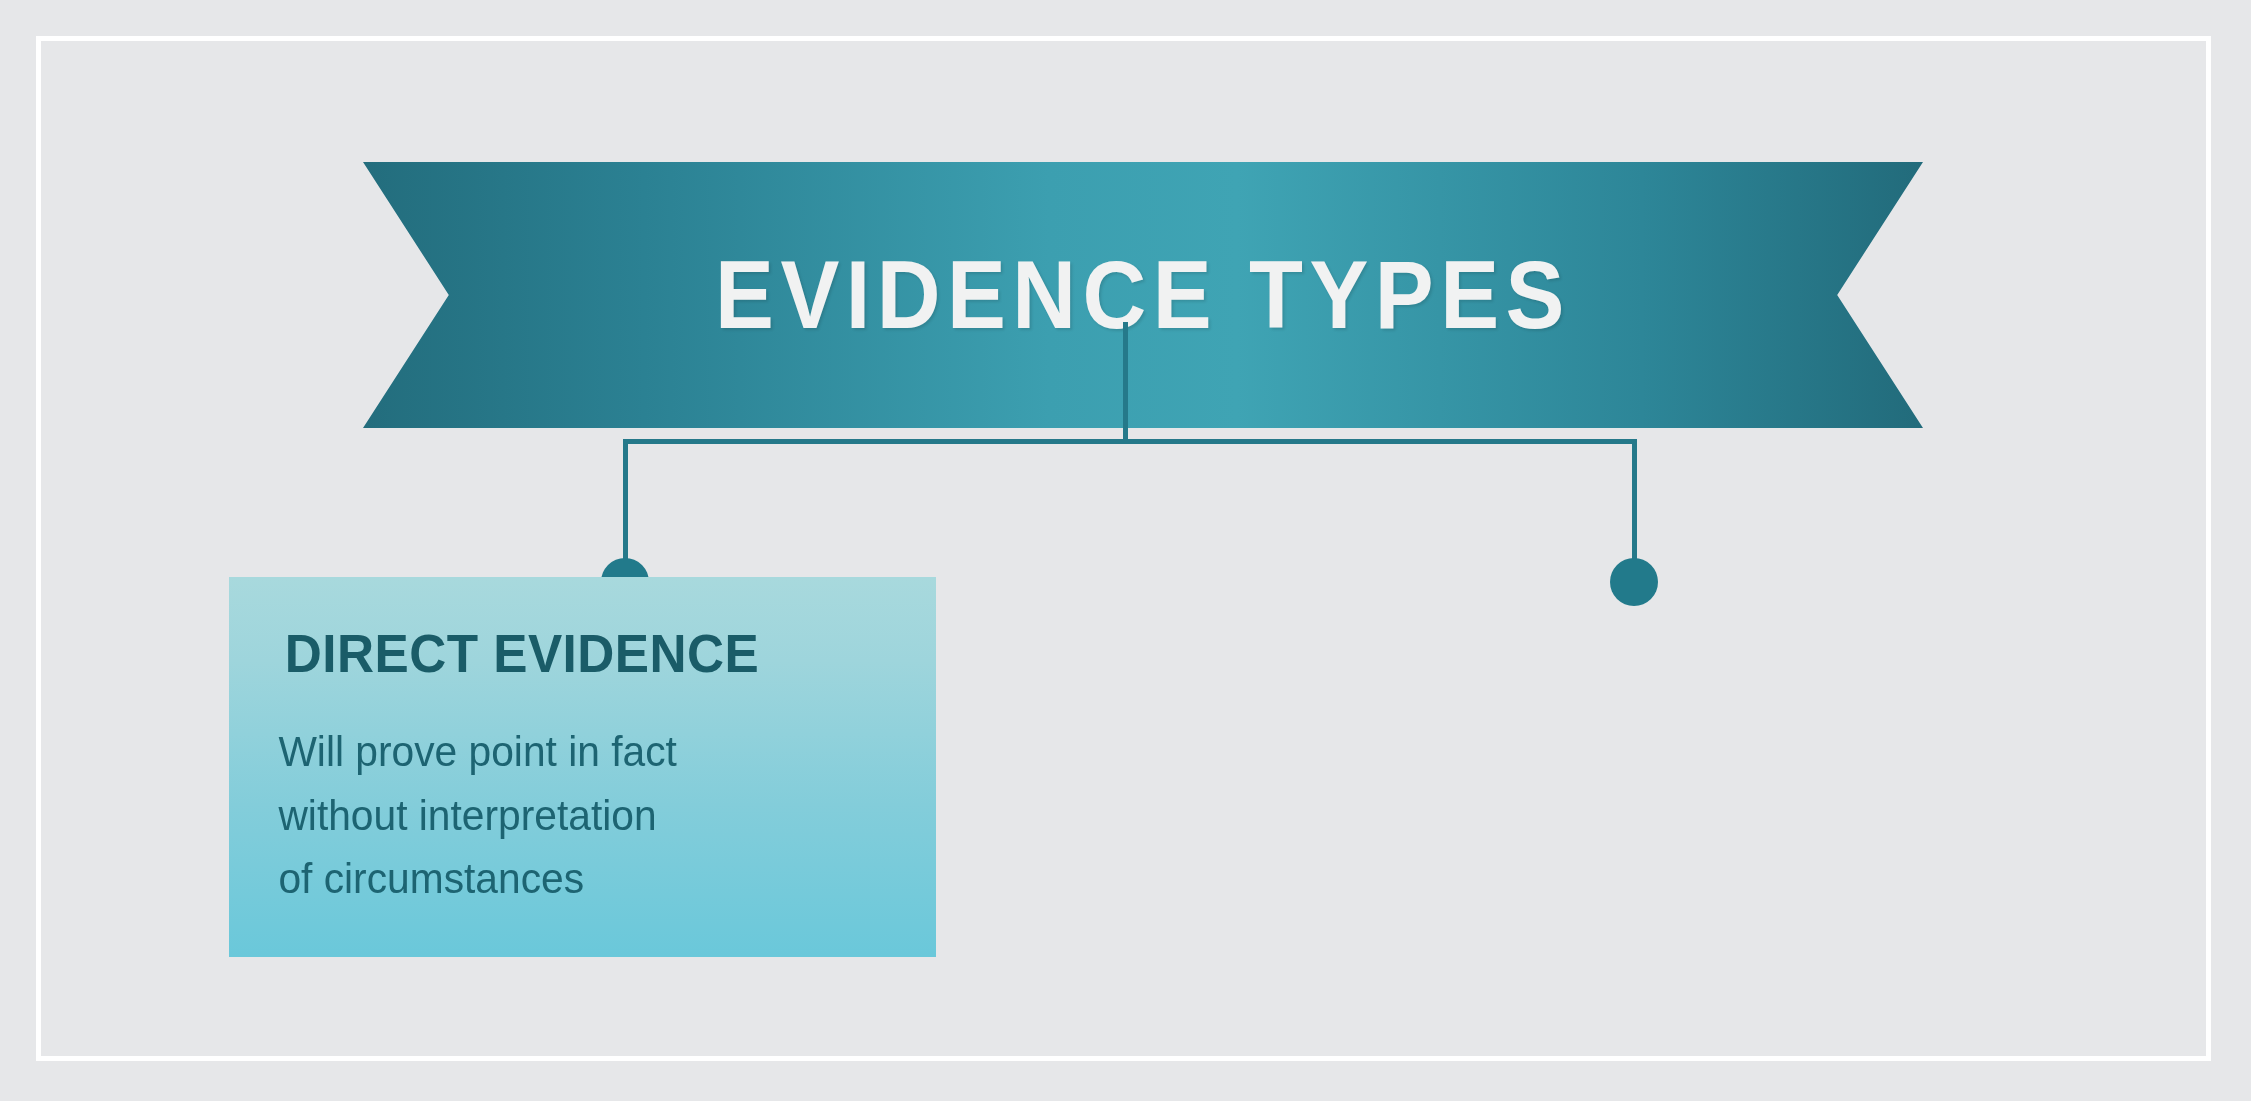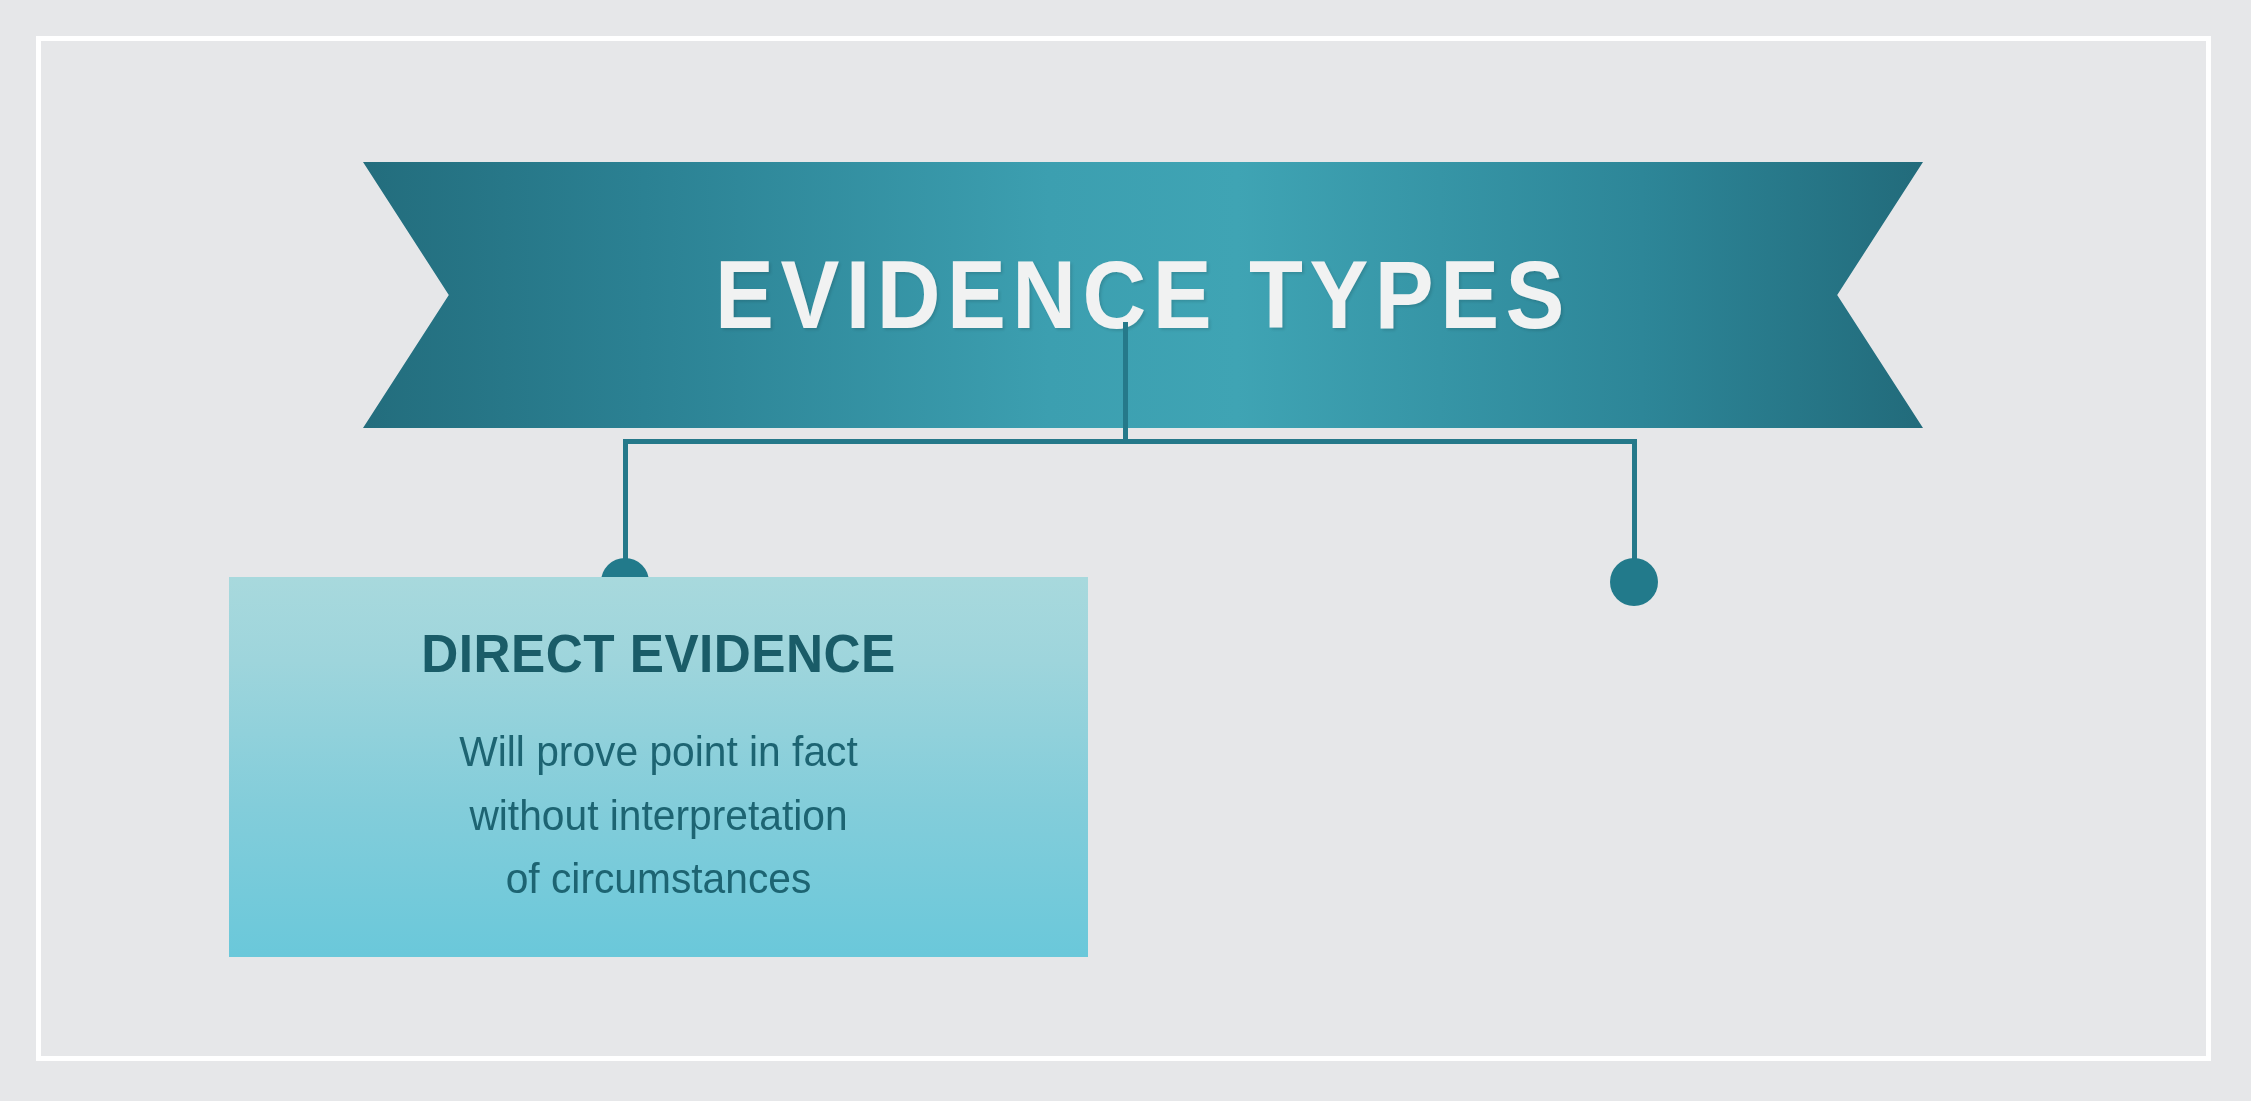--- a/index.html
+++ b/index.html
@@ -113,26 +113,26 @@
     border-radius: 50%;
     background: #227a8b;
   }
   .conn-dot.left  { left: 601px;  top: 558px; }
   .conn-dot.right { left: 1610px; top: 558px; }
 
   
   .card {
     position: absolute;
     top: 577px;
-    width: 859px;
+    width: 707px;
     height: 380px;
     background: linear-gradient(180deg, #a8d9dd 0%, #9ed5dc 22%, #83cdda 60%, #6ac8da 100%);
     box-sizing: border-box;
     padding: 48px 40px 0 40px;
-    text-align: center;
+    text-align: left;
   }
   .card.left  { left: 229px; }
   .card.right { left: 1229px; }
 
   .card-title {
     color: #1a5c68;
     font-family: "Liberation Sans Narrow", "Liberation Sans", sans-serif;
     font-size: 54px;
     font-weight: bold;
     letter-spacing: 0.5px;

